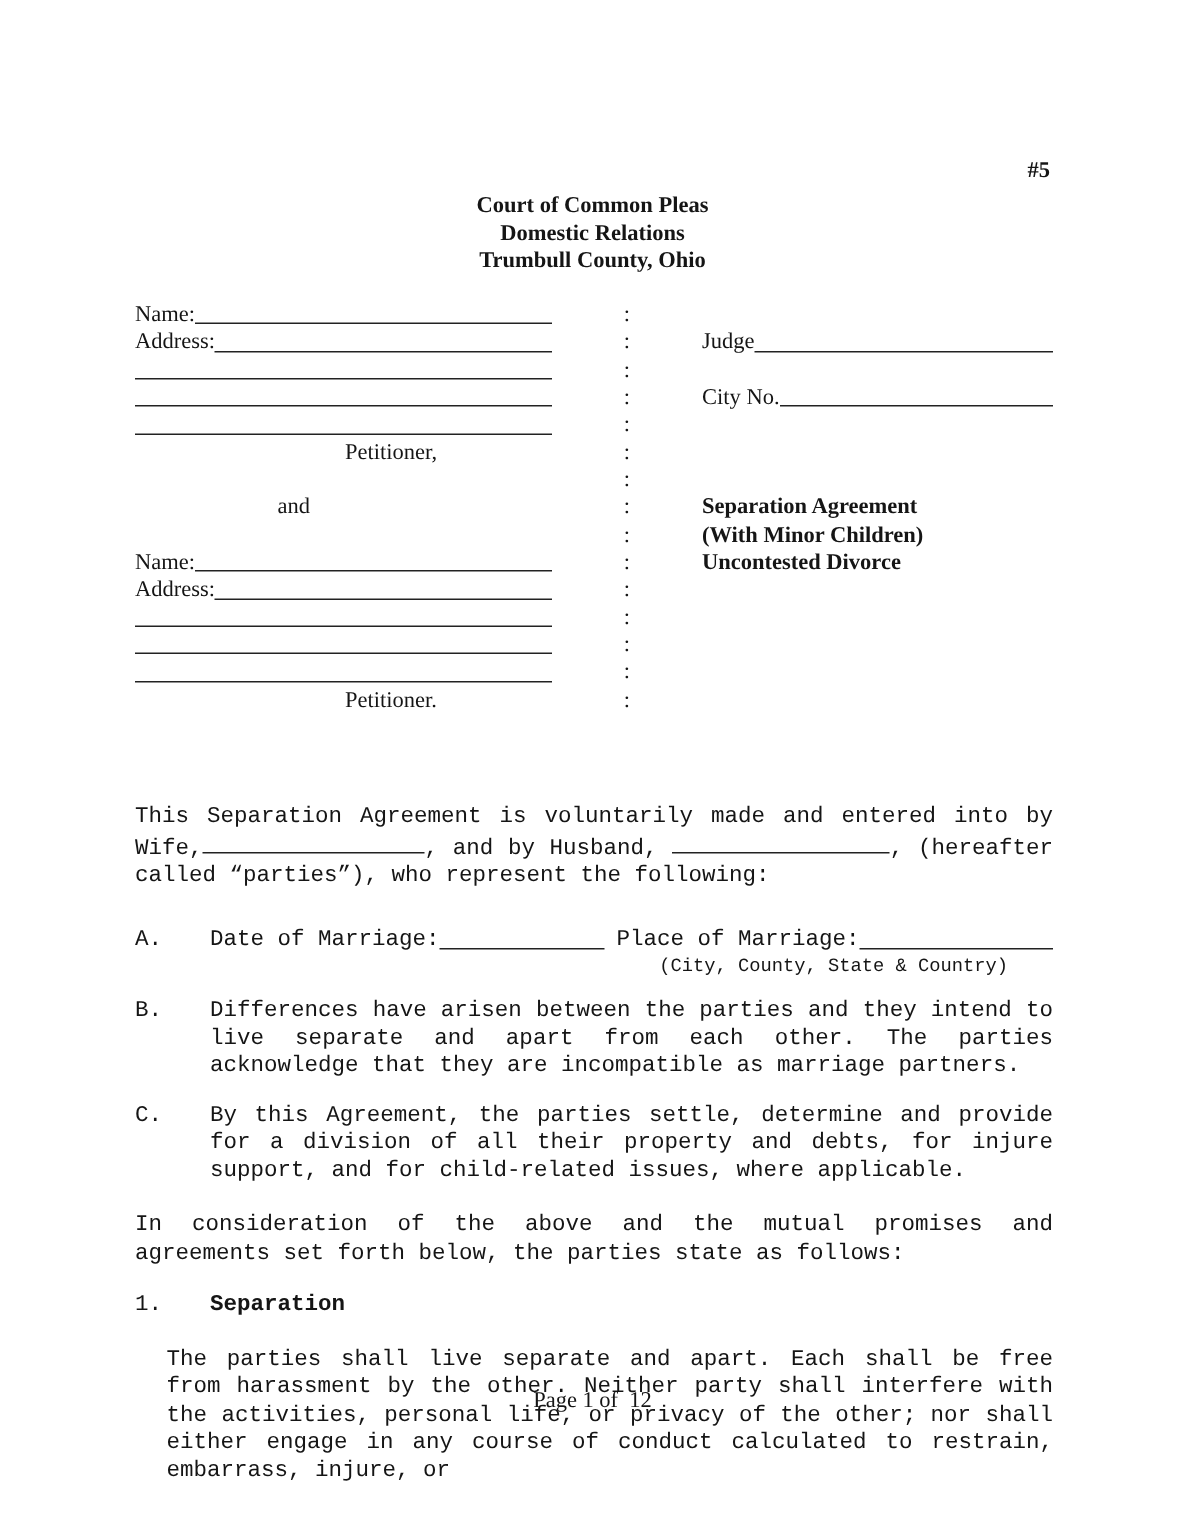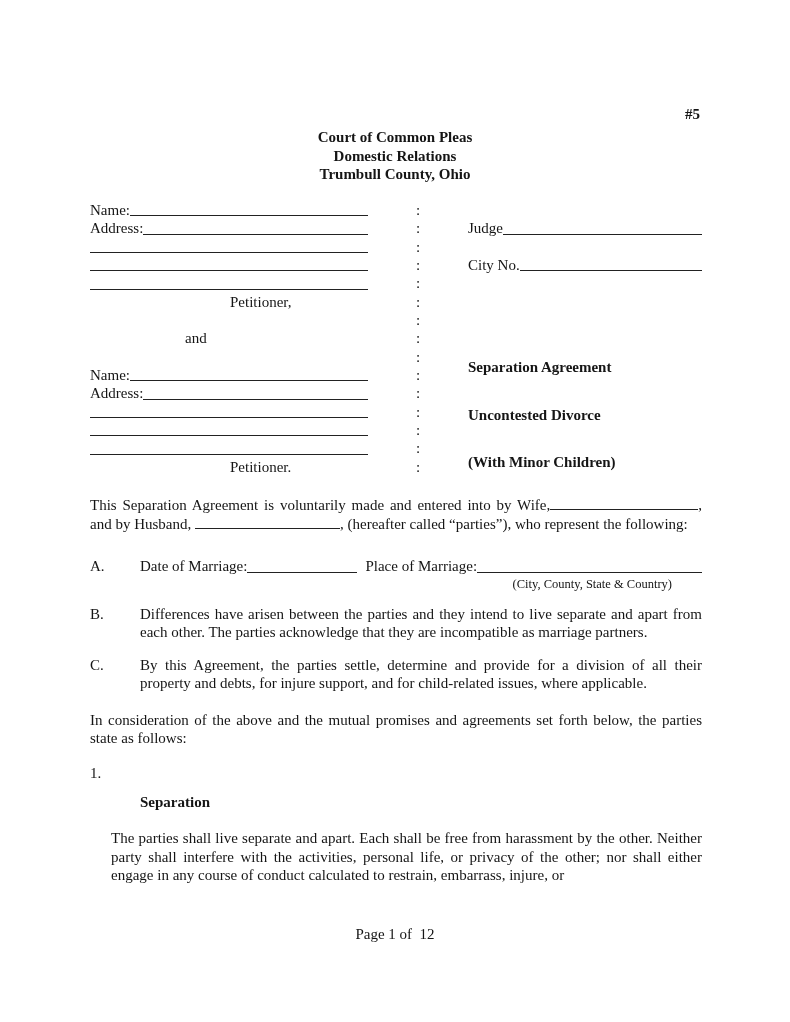--- a/index.html
+++ b/index.html
@@ -27,25 +27,26 @@
   }
   .cap-left{width:278px;flex:none;}
   .cap-mid{width:100px;flex:none;text-align:center;}
   .cap-right{width:234px;flex:none;text-align:right;}
   .cap-row{display:flex;height:18.35px;line-height:18.35px;}
   .cap-row .fline{
     flex:1;border-bottom:1.2px solid #222;margin-bottom:3px;
   }
   .indent-pet{padding-left:140px;}
   .indent-and{padding-left:95px;}
-  .bold{font-weight:bold;margin-top:29px;}
+  .bold{font-weight:bold;}
   
   .docbody{
-    position:absolute;top:496px;left:90px;width:612px;
+    position:absolute;top:536px;left:90px;width:612px;
     line-height:18.5px;
+    font-family:Liberation Mono, monospace;
   }
   .just{text-align:justify;}
   p{margin:0;}
   .blank{
     display:inline-block;
     border-bottom:1.1px solid #222;
     height:13px;
     vertical-align:baseline;
   }
   .w148{width:148px;}
@@ -167,24 +168,24 @@
         <span>City No.</span>
         <span class="fline"></span>
       </div>
       <div class="cap-row"></div>
       <div class="cap-row"></div>
       <div class="cap-row"></div>
       <div class="cap-row bold">
         <span>Separation Agreement</span>
       </div>
       <div class="cap-row bold">
+        <span>(With Minor Children)</span>
+      </div>
+      <div class="cap-row bold">
         <span>Uncontested Divorce</span>
-      </div>
-      <div class="cap-row bold">
-        <span>(With Minor Children)</span>
       </div>
     </div>
   </div>
 
   <div class="docbody">
 
     <p class="just intro"><span>This Separation Agreement is voluntarily made and entered into by Wife,</span><span class="blank w148"></span><span>, and by Husband, </span><span class="blank w145"></span><span>, (hereafter called “parties”), who represent the following:</span></p>
 
     <div class="item item-a">
       <div class="num">A.</div>

